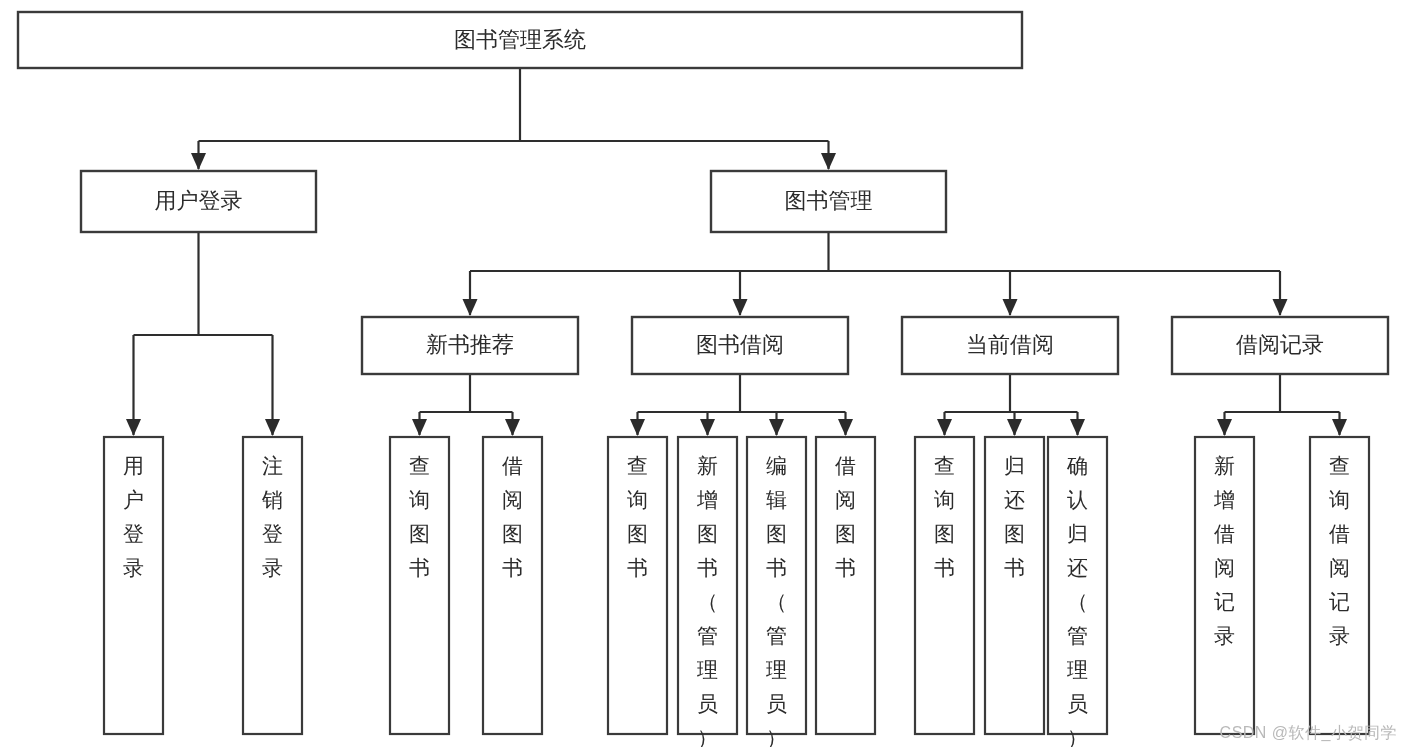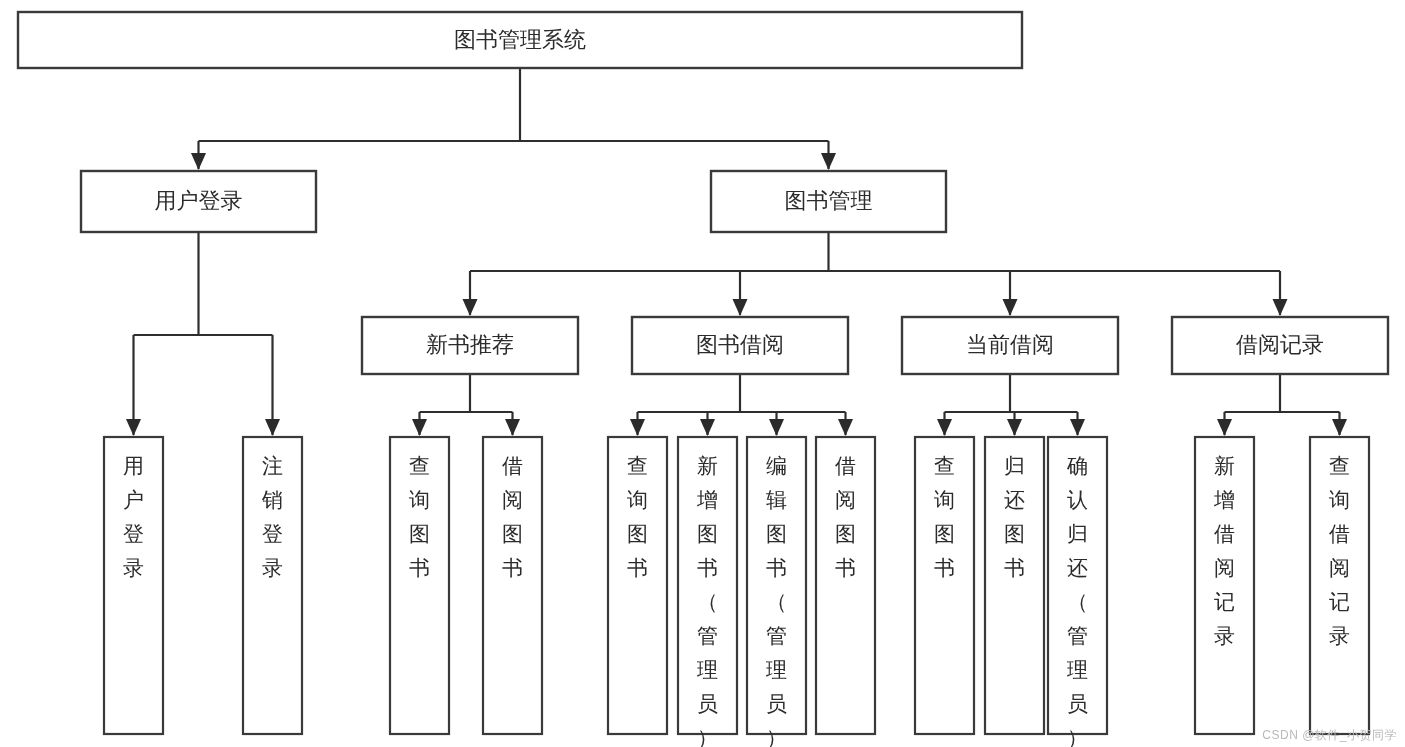--- a/index.html
+++ b/index.html
@@ -55,21 +55,21 @@
     dominant-baseline: middle;
   }
   .node-label.vertical {
     font-size: 21px;
     text-anchor: middle;
   }
   .watermark {
     position: absolute;
     right: 8px;
     bottom: 3px;
-    font-size: 12px;
+    font-size: 16px;
     color: #b9b9b9;
     font-family: "Liberation Sans", "DejaVu Sans", sans-serif;
     letter-spacing: 0.5px;
     white-space: nowrap;
     pointer-events: none;
   }
 </style>
 </head>
 <body>
 

